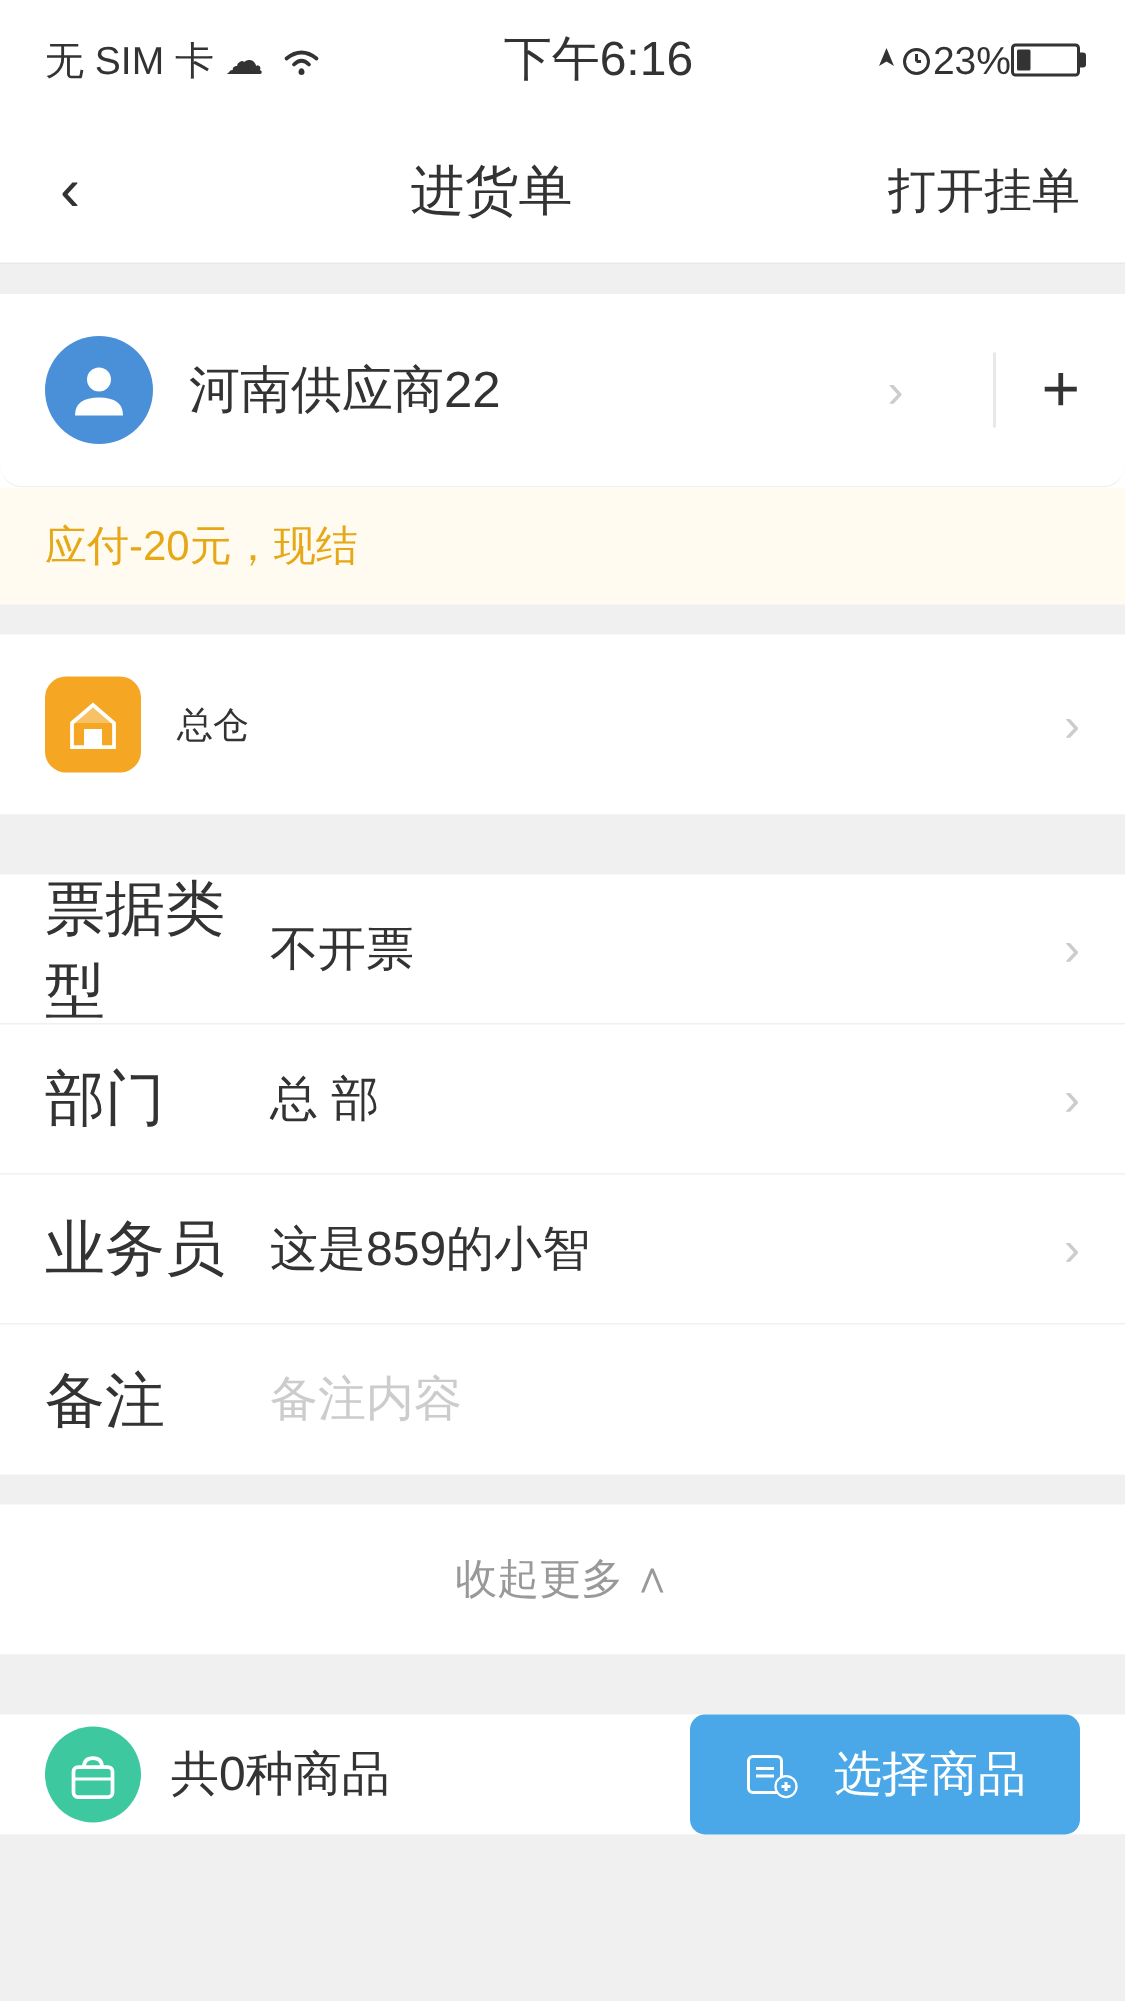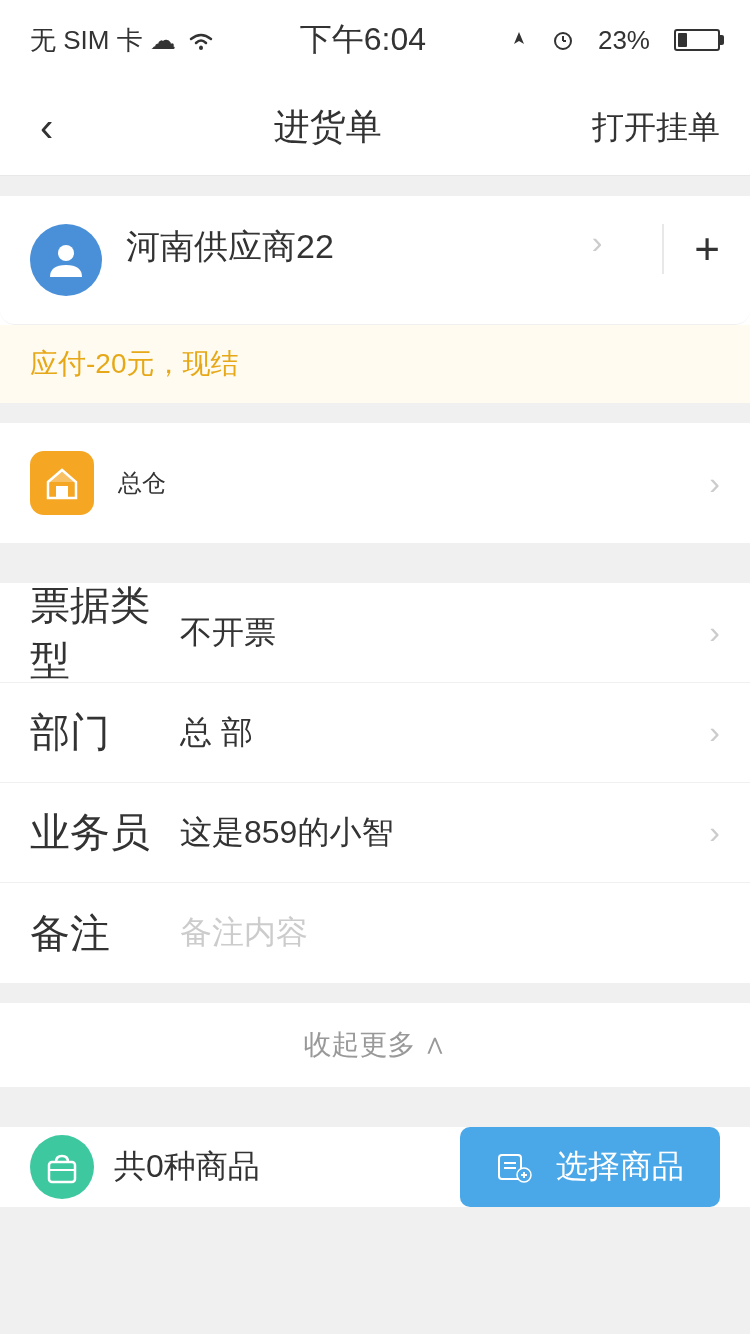--- a/index.html
+++ b/index.html
@@ -32,21 +32,21 @@
       gap: 10px;
       font-size: 26px;
     }
     .status-center {
       font-size: 32px;
       font-weight: 500;
     }
     .status-right {
       display: flex;
       align-items: center;
-      gap: 24px;
+      gap: 0;
       font-size: 26px;
     }
     .wifi-icon {
       display: inline-block;
       width: 30px;
       height: 22px;
     }
     .battery-icon {
       display: inline-block;
       width: 46px;
@@ -111,21 +111,21 @@
     
     .card {
       background: #fff;
       margin-bottom: 0;
     }
 
     
     .supplier-row {
       background: #fff;
       display: flex;
-      align-items: flex-start;
+      align-items: center;
       padding: 28px 30px;
       border-bottom: 1px solid #f0f0f0;
       border-radius: 15px;
     }
     .supplier-avatar {
       width: 72px;
       height: 72px;
       border-radius: 50%;
       background: #4a90d9;
       display: flex;
@@ -235,21 +235,21 @@
       color: #ccc;
     }
 
     
     .collapse-row {
       background: #fff;
       margin-top: 20px;
       display: flex;
       align-items: center;
       justify-content: center;
-      height: 84px;
+      height: 100px;
       font-size: 28px;
       color: #999;
       cursor: pointer;
     }
 
     
     .product-bar {
       background: #fff;
       margin-top: 20px;
       display: flex;
@@ -306,21 +306,21 @@
 <div class="status-bar">
   <div class="status-left">
     <span>无 SIM 卡 ☁</span>
     <svg class="wifi-icon" viewBox="0 0 30 22">
       <path d="M15 18 L15 18" stroke="#333" stroke-width="3" stroke-linecap="round"></path>
       <path d="M10 14 Q15 9 20 14" stroke="#333" stroke-width="2.5" fill="none" stroke-linecap="round"></path>
       <path d="M5 10 Q15 2 25 10" stroke="#333" stroke-width="2.5" fill="none" stroke-linecap="round"></path>
       <circle cx="15" cy="19" r="2" fill="#333"></circle>
     </svg>
   </div>
-  <div class="status-center">下午6:04</div>
+  <div class="status-center">下午6:16</div>
   <div class="status-right">
     <svg width="18" height="20" viewBox="0 0 18 20">
       <path d="M9 2 L14 14 L9 11 L4 14 Z" fill="#333"></path>
     </svg>
     <svg width="22" height="22" viewBox="0 0 22 22">
       <circle cx="11" cy="12" r="8" stroke="#333" stroke-width="2" fill="none"></circle>
       <line x1="11" y1="12" x2="11" y2="7" stroke="#333" stroke-width="2"></line>
       <line x1="11" y1="12" x2="14" y2="12" stroke="#333" stroke-width="2"></line>
     </svg>
     <span>23%</span>

